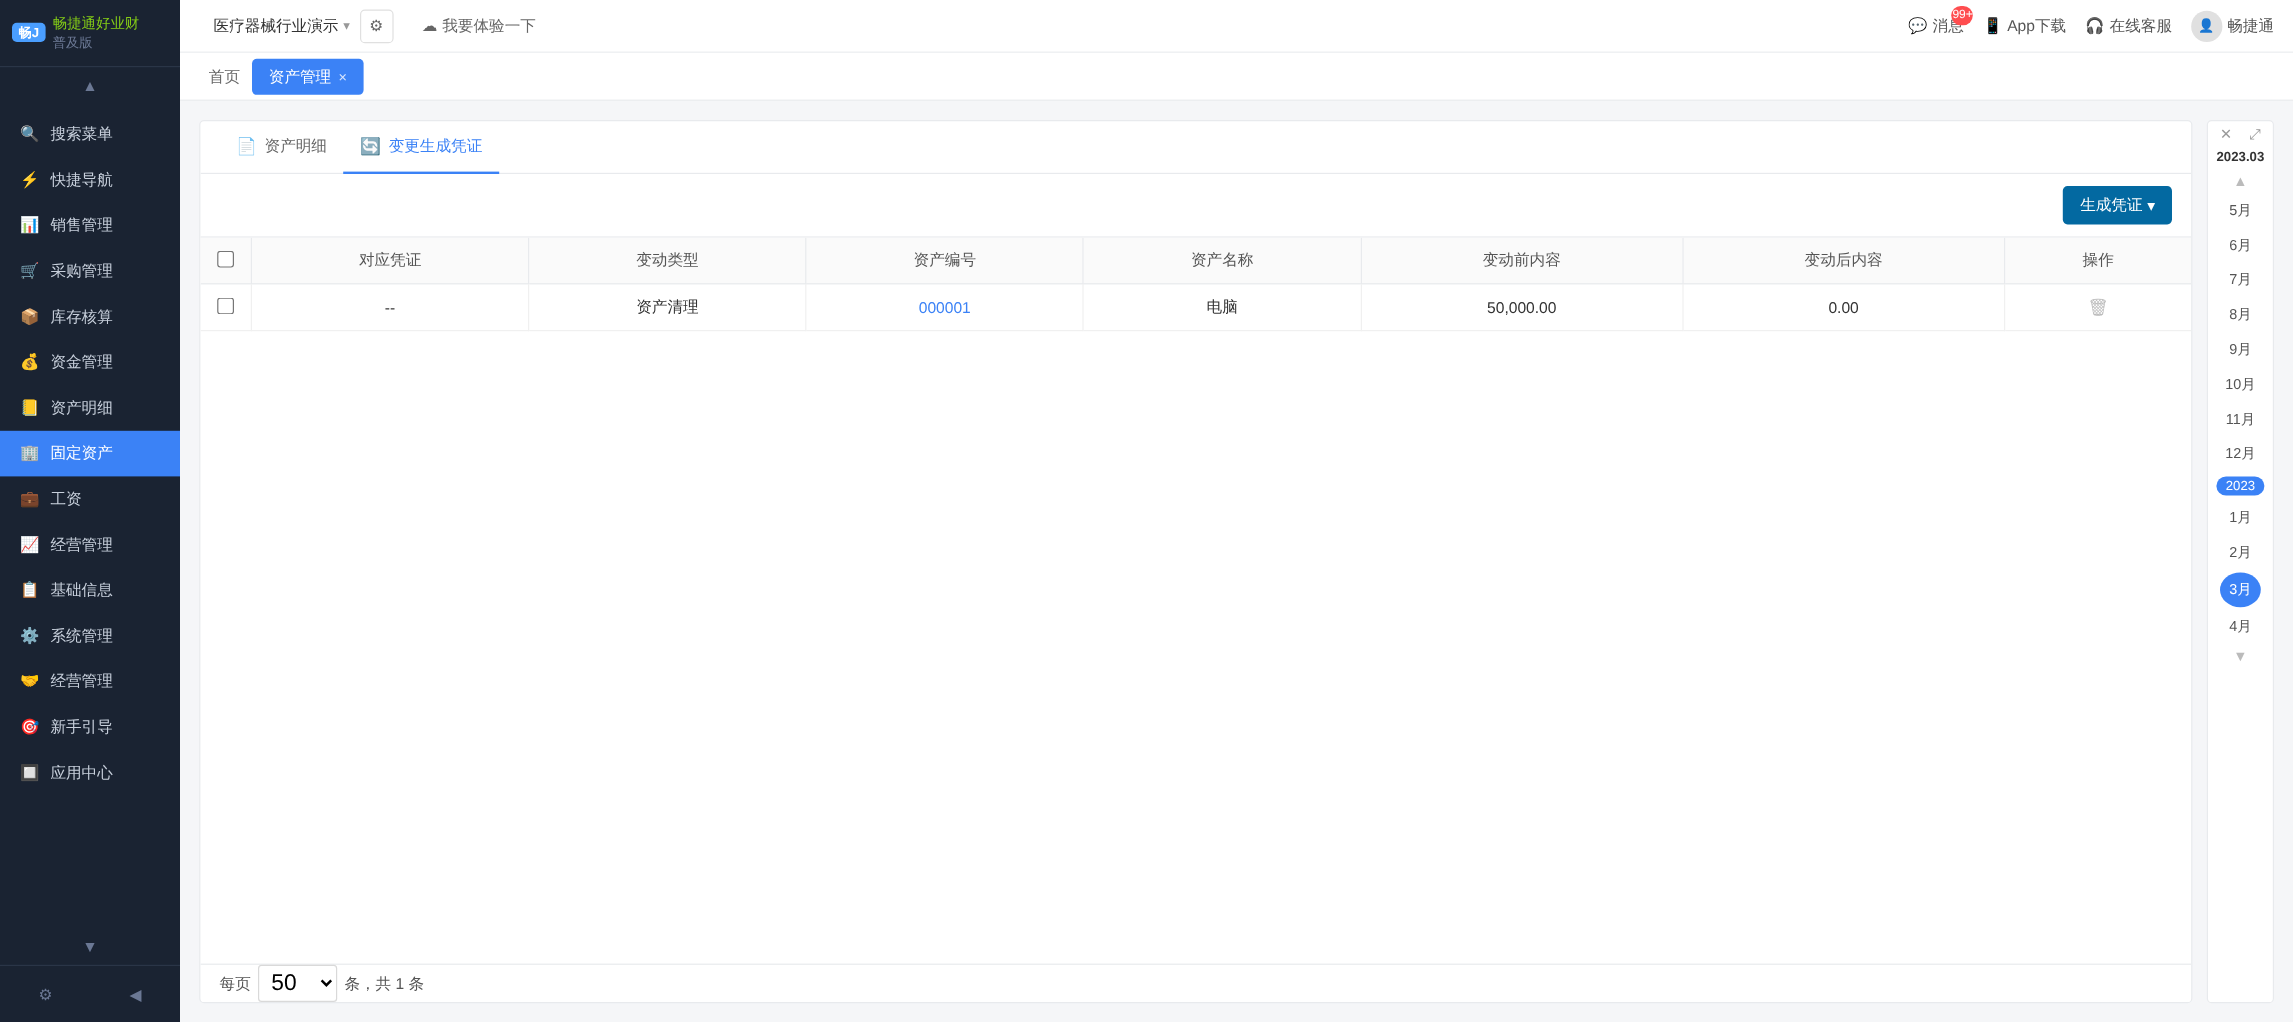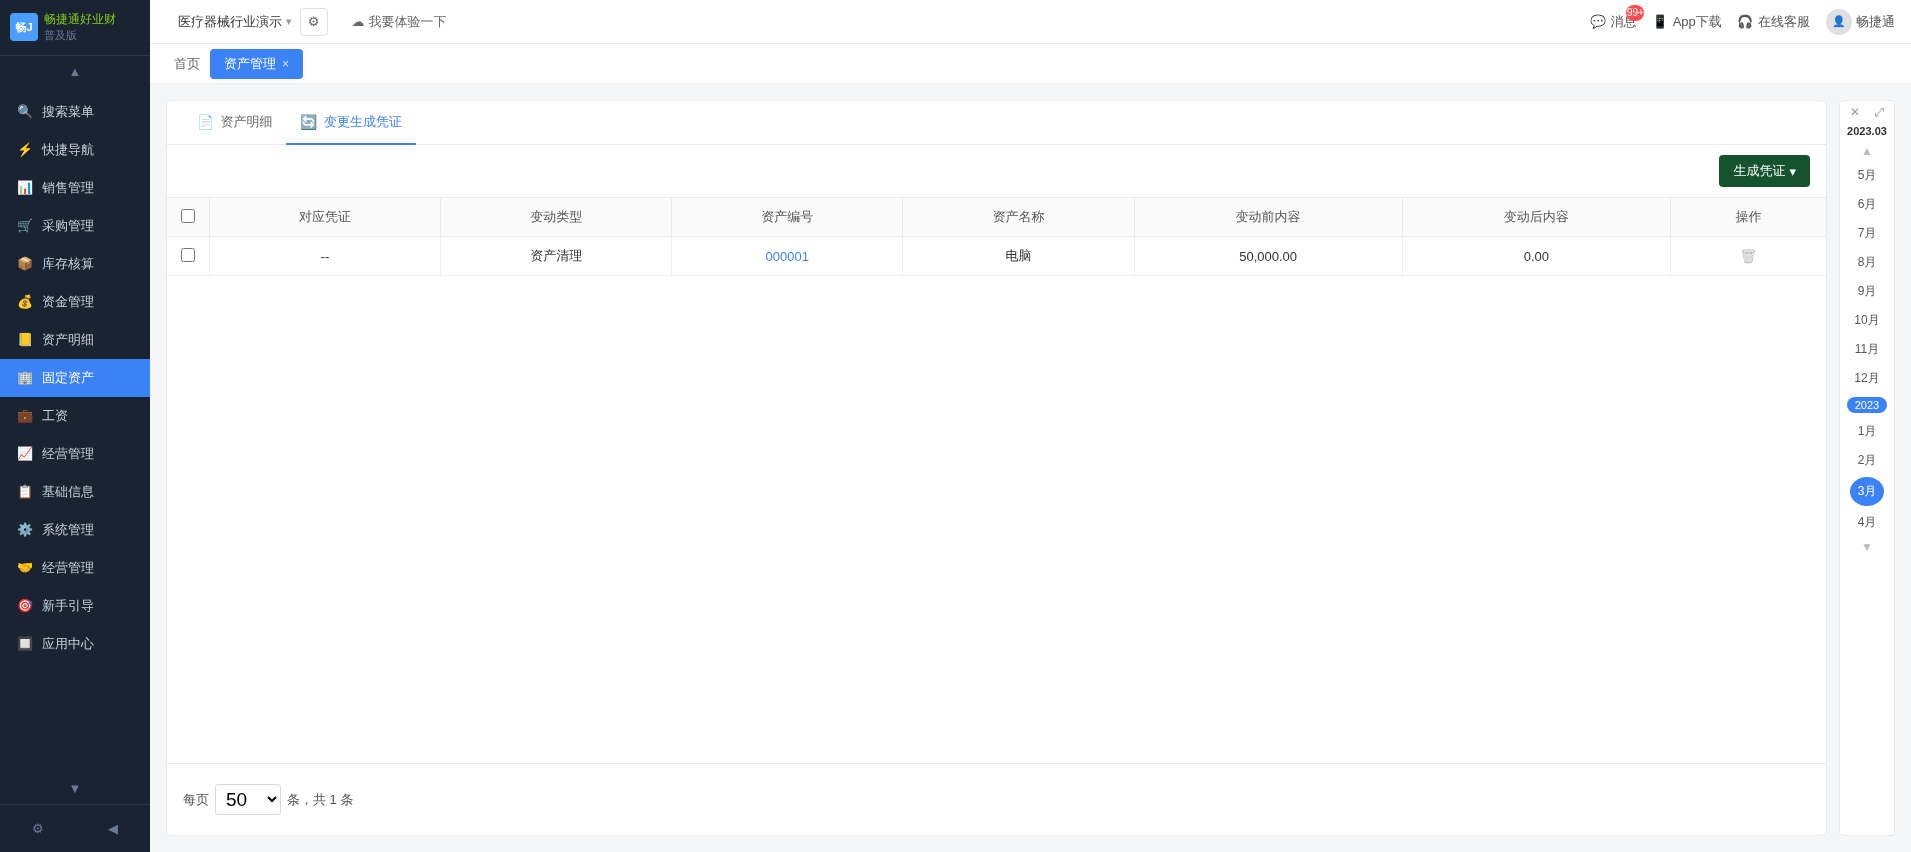--- a/index.html
+++ b/index.html
@@ -1,21 +1,21 @@
 <!DOCTYPE html>
 <html><head>
   <meta charset="utf-8">
   <style>
     * { margin: 0; padding: 0; box-sizing: border-box; }
     body { font-family: 'Microsoft YaHei', Arial, sans-serif; font-size: 13px; background: #f0f2f5; display: flex; height: 852px; overflow: hidden; }
 
     
     .sidebar { width: 150px; background: #1a2332; display: flex; flex-direction: column; color: #c8d0dc; flex-shrink: 0; height: 100%; }
     .sidebar-logo { padding: 12px 10px; background: #1a2332; border-bottom: 1px solid #2a3547; display: flex; align-items: center; gap: 6px; }
-    .sidebar-logo-icon { width: 28px; height: 28px; background: #4a9eff; border-radius: 4px; display: flex; align-items: center; justify-content: center; color: white; font-size: 11px; font-weight: bold; }
+    .sidebar-logo-icon { width: 28px; height: 16px; background: #4a9eff; border-radius: 4px; display: flex; align-items: center; justify-content: center; color: white; font-size: 11px; font-weight: bold; }
     .sidebar-logo-text { color: #84cc16; font-size: 12px; line-height: 1.3; }
     .sidebar-edition { color: #6b7894; font-size: 11px; }
     .sidebar-nav { flex: 1; overflow-y: auto; padding: 6px 0; }
     .sidebar-nav::-webkit-scrollbar { width: 0; }
     .nav-item { display: flex; align-items: center; gap: 8px; padding: 10px 16px; cursor: pointer; color: #c8d0dc; font-size: 13px; transition: all 0.2s; }
     .nav-item.active { background: #3b82f6; color: #fff; }
     .nav-item .icon { width: 18px; height: 18px; display: flex; align-items: center; justify-content: center; flex-shrink: 0; }
     .sidebar-bottom { padding: 10px 0; border-top: 1px solid #2a3547; display: flex; justify-content: space-around; align-items: center; }
     .sidebar-bottom-btn { color: #6b7894; cursor: pointer; padding: 6px; display: flex; align-items: center; justify-content: center; }
     .sidebar-scroll-up, .sidebar-scroll-down { display: flex; align-items: center; justify-content: center; padding: 4px; color: #6b7894; cursor: pointer; }
@@ -44,35 +44,35 @@
     
     .content { flex: 1; padding: 16px; overflow-y: auto; display: flex; gap: 12px; }
     .content-panel { flex: 1; background: #fff; border-radius: 4px; border: 1px solid #e8eaed; display: flex; flex-direction: column; overflow: hidden; }
 
     
     .inner-tabs { display: flex; align-items: center; border-bottom: 1px solid #e8eaed; padding: 0 16px; gap: 0; height: 44px; }
     .inner-tab { display: flex; align-items: center; gap: 6px; padding: 0 14px; height: 100%; font-size: 13px; color: #666; cursor: pointer; border-bottom: 2px solid transparent; margin-bottom: -1px; }
     .inner-tab.active { color: #3b82f6; border-bottom: 2px solid #3b82f6; }
     .inner-tab .tab-icon { font-size: 14px; }
     .toolbar { display: flex; justify-content: flex-end; align-items: center; padding: 10px 16px; border-bottom: 1px solid #e8eaed; }
-    .generate-btn { background: #14532d; color: white; border: none; padding: 7px 14px; border-radius: 4px; cursor: pointer; font-size: 13px; display: flex; align-items: center; gap: 4px; }
+    .generate-btn { background: #0369a1; color: white; border: none; padding: 7px 14px; border-radius: 4px; cursor: pointer; font-size: 13px; display: flex; align-items: center; gap: 4px; }
 
     
     .table-wrap { flex: 1; overflow: auto; }
     table { width: 100%; border-collapse: collapse; font-size: 13px; }
     thead th { background: #fafafa; border-bottom: 1px solid #e8eaed; border-right: 1px solid #e8eaed; padding: 10px 14px; text-align: center; color: #555; font-weight: 500; white-space: nowrap; }
     thead th:last-child { border-right: none; }
     tbody td { border-bottom: 1px solid #f0f0f0; border-right: 1px solid #f0f0f0; padding: 10px 14px; text-align: center; color: #333; }
     tbody td:last-child { border-right: none; }
     .checkbox-cell { width: 40px; }
     .checkbox { width: 14px; height: 14px; cursor: pointer; }
     .delete-icon { color: #bbb; cursor: pointer; font-size: 14px; }
 
     
-    .pagination { display: flex; align-items: center; padding: 20px 16px; gap: 6px; border-top: 1px solid #e8eaed; font-size: 13px; color: #555; }
+    .pagination { display: flex; align-items: center; padding: 0 16px; gap: 6px; border-top: 1px solid #e8eaed; font-size: 13px; color: #555; }
     .page-select { border: 1px solid #d9d9d9; border-radius: 3px; padding: 3px 6px; font-size: 19px; background: white; }
 
     
     .calendar-panel { width: 56px; background: #fff; border: 1px solid #e8eaed; border-radius: 4px; display: flex; flex-direction: column; align-items: center; overflow: hidden; flex-shrink: 0; }
     .cal-header-icons { display: flex; justify-content: space-between; width: 100%; padding: 0 4px; }
     .cal-months { display: flex; flex-direction: column; align-items: center; width: 100%; }
     .cal-month { width: 100%; text-align: center; padding: 6px 0; font-size: 12px; color: #555; cursor: pointer; }
     .cal-month.active { background: #3b82f6; color: white; border-radius: 50%; width: 32px; margin: 2px auto; }
     .cal-scroll-up, .cal-scroll-down { color: #bbb; font-size: 12px; cursor: pointer; padding: 3px 0; }
   </style>

